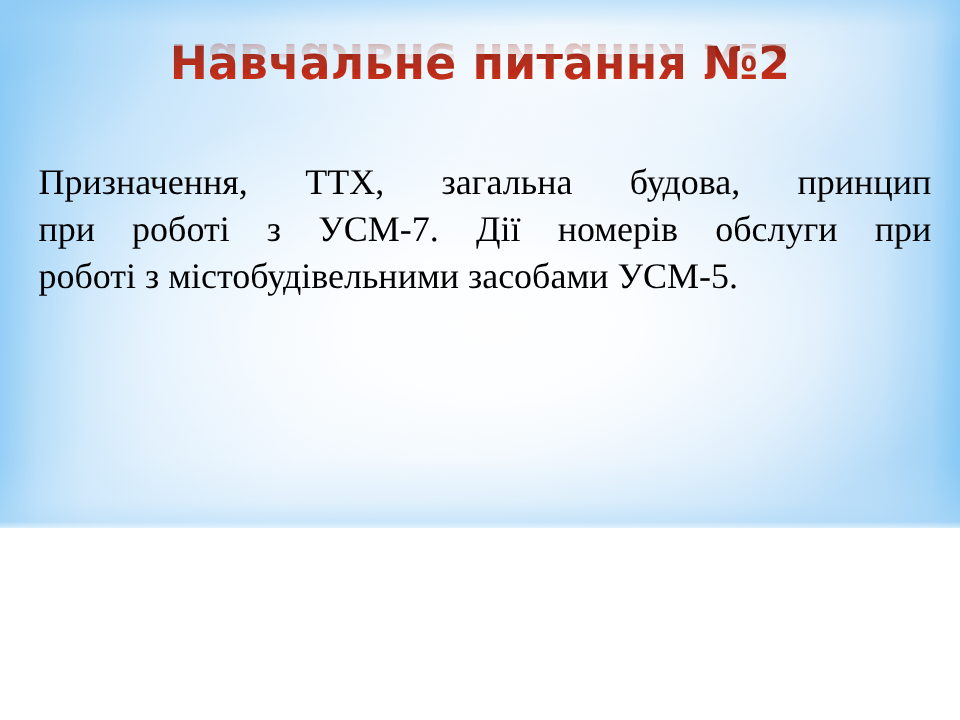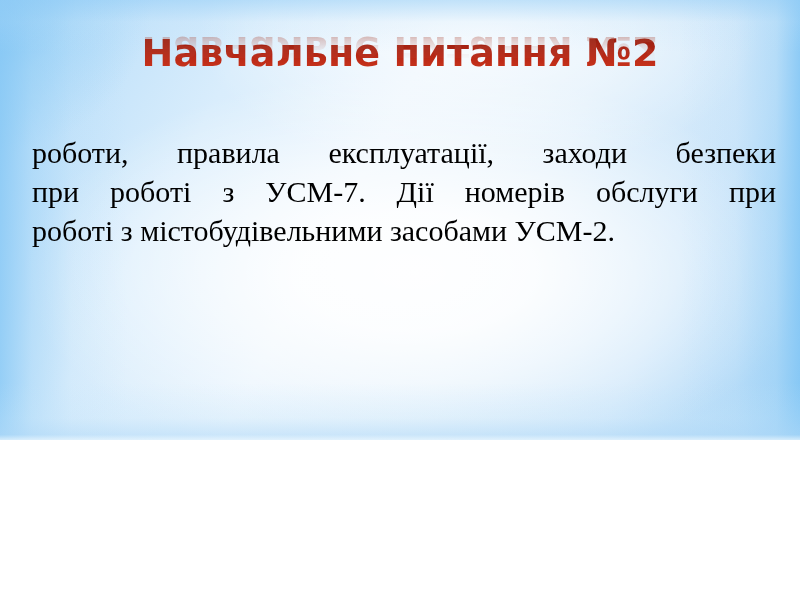--- a/index.html
+++ b/index.html
@@ -175,19 +175,19 @@
   <div class="bg-layer bg-edge-top"></div>
   <div class="bg-layer bg-edge-bottom"></div>
 
   <div id="title-block">
     <div class="title-text">Навчальне питання №2</div>
     <div class="title-reflection" aria-hidden="true">Навчальне питання №2</div>
   </div>
 
   <div id="body-block">
     <p id="body-paragraph">
-      <span class="line">роботи, правила експлуатації, заходи безпеки</span>
+      <span class="line">Призначення, ТТХ, загальна будова, принцип</span>
       <span class="line">при роботі з УСМ-7.  Дії номерів обслуги при</span>
-      <span class="line last">роботі з містобудівельними засобами УСМ-2.</span>
+      <span class="line last">роботі з містобудівельними засобами УСМ-5.</span>
     </p>
   </div>
 
 </div>
 
 </body></html>

